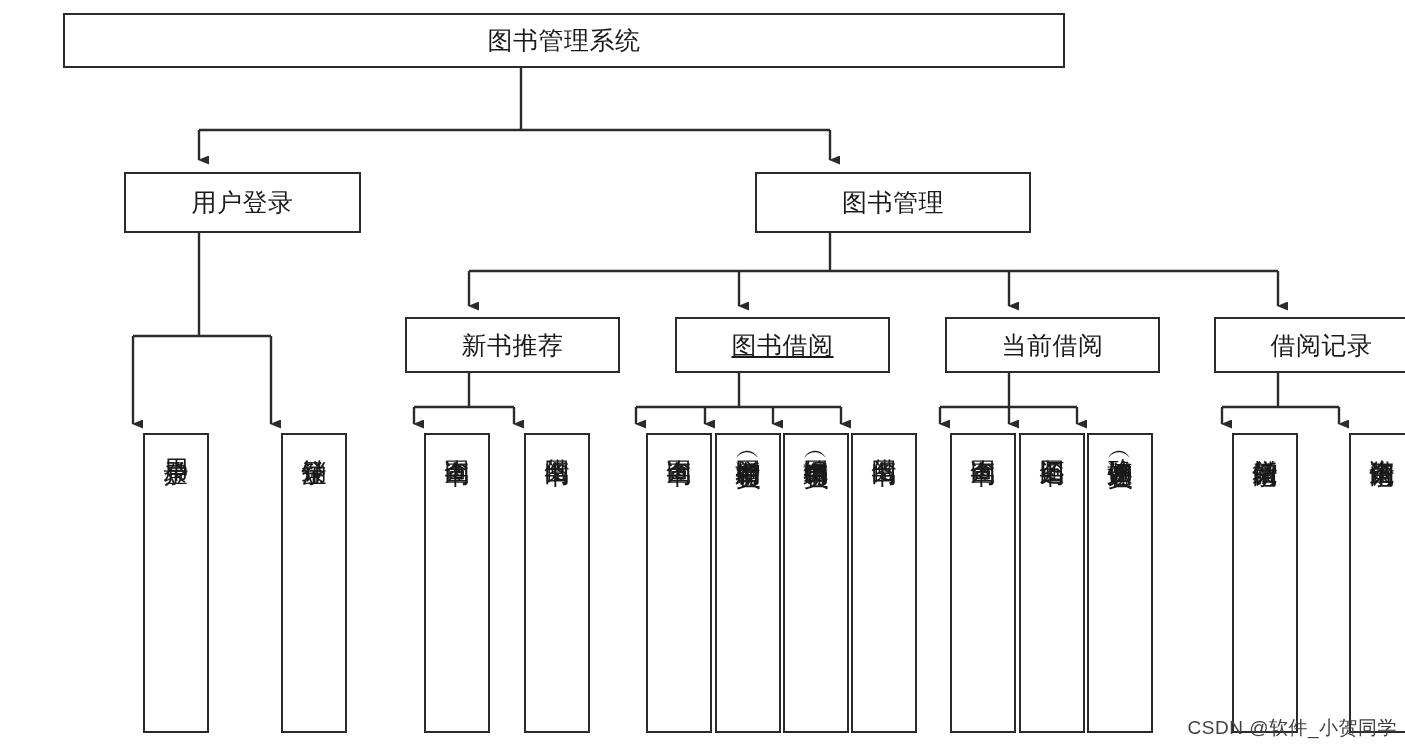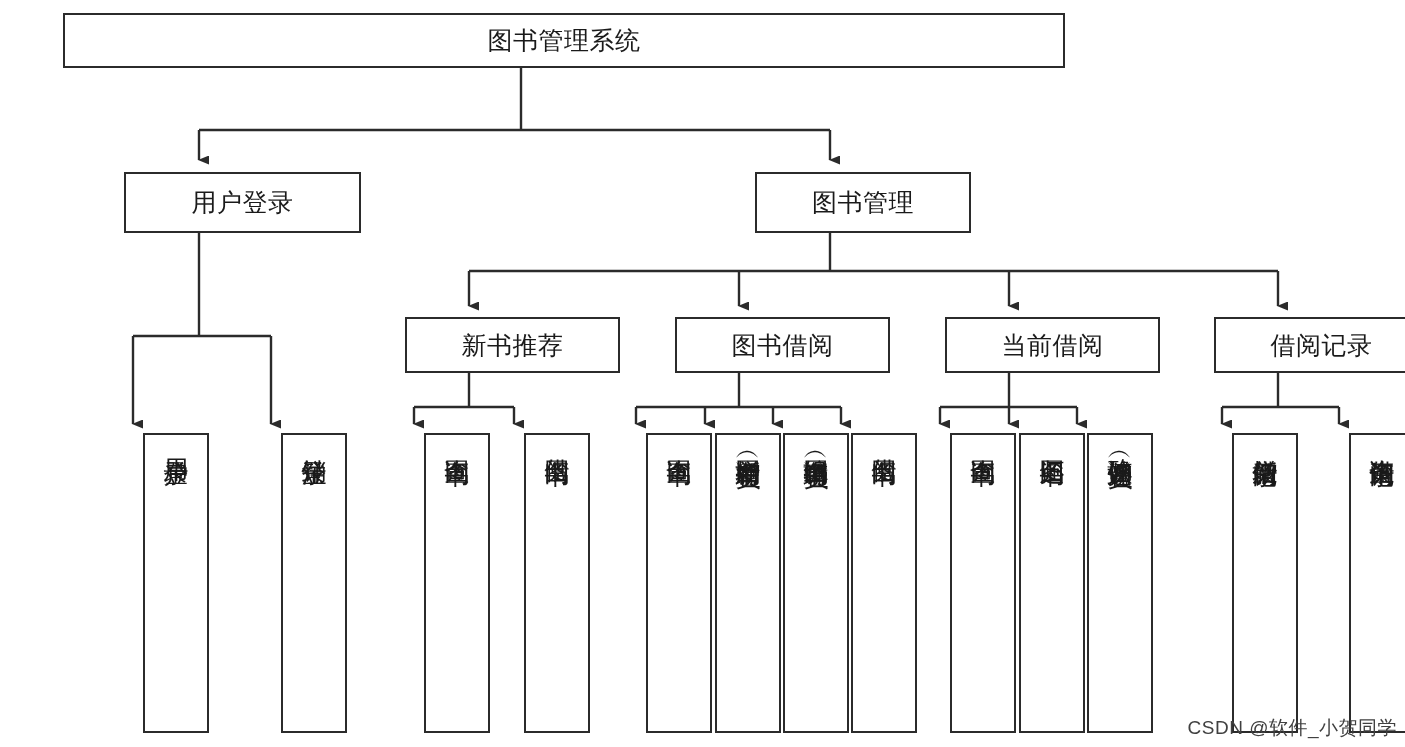--- a/index.html
+++ b/index.html
@@ -122,28 +122,28 @@
     </g>
   </svg>
 
   <div class="node h" style="left:20px; top:13px; width:1002px; height:55px;">
     <span class="lbl">图书管理系统</span>
   </div>
 
   <div class="node h" style="left:81px; top:172px; width:237px; height:61px;">
     <span class="lbl">用户登录</span>
   </div>
-  <div class="node h" style="left:712px; top:172px; width:216px; height:61px;">
+  <div class="node h" style="left:712px; top:172px; width:276px; height:61px;">
     <span class="lbl">图书管理</span>
   </div>
 
   <div class="node h" style="left:362px; top:317px; width:215px; height:56px;">
     <span class="lbl">新书推荐</span>
   </div>
-  <div class="node h" style="left:632px; top:317px; width:215px; height:56px;">
+  <div class="node h" style="left:632px; top:317px; width:215px; height:56px;text-decoration:underline;">
     <span class="lbl">图书借阅</span>
   </div>
   <div class="node h" style="left:902px; top:317px; width:215px; height:56px;">
     <span class="lbl">当前借阅</span>
   </div>
   <div class="node h" style="left:1171px; top:317px; width:215px; height:56px;">
     <span class="lbl">借阅记录</span>
   </div>
 
   <div class="node v" style="left:100px; top:433px; width:66px; height:300px;">

